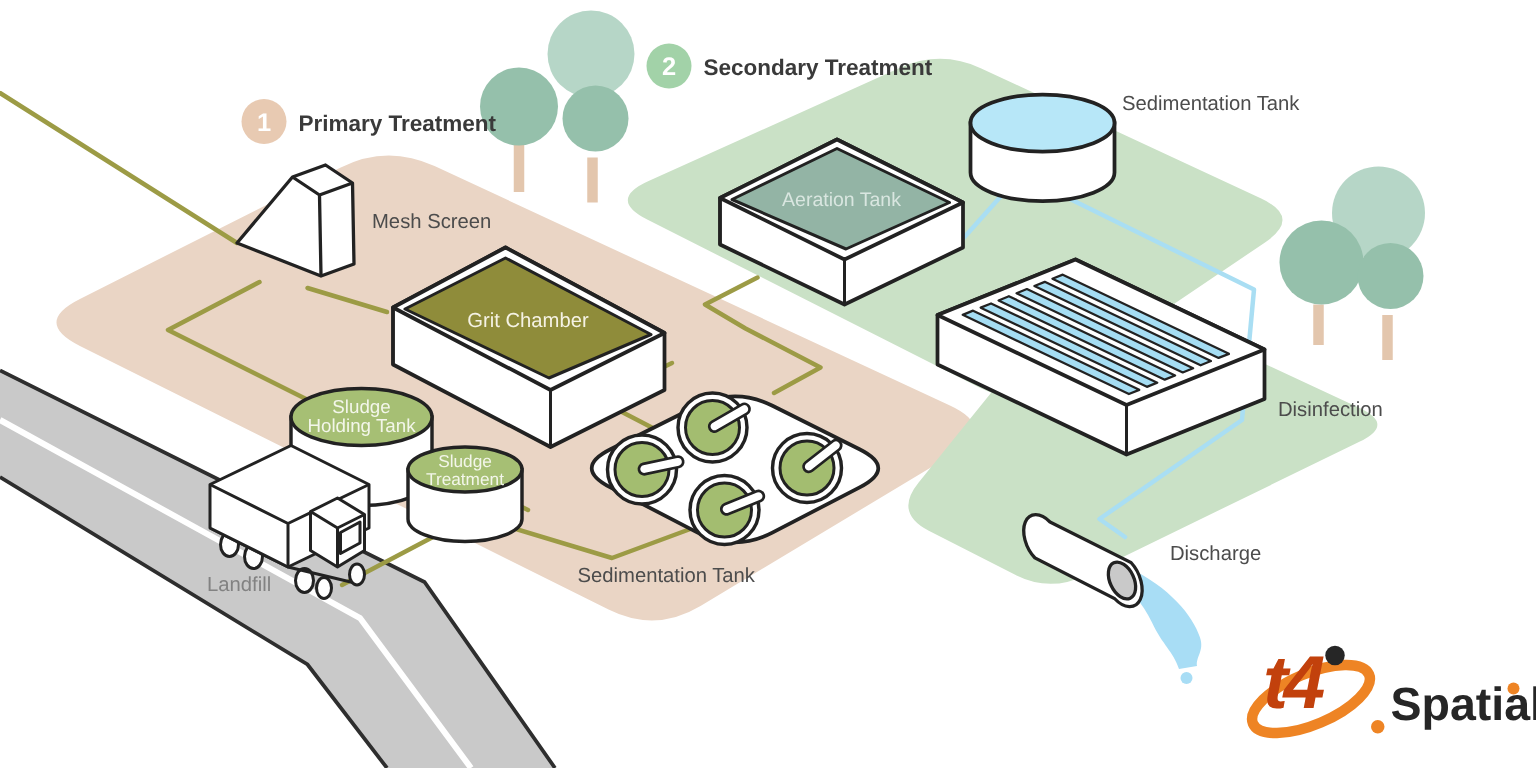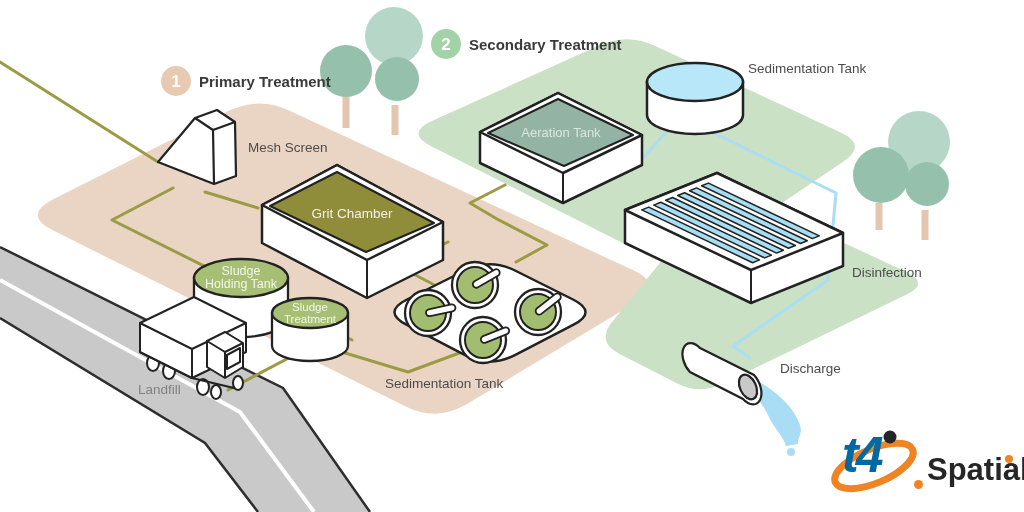--- a/index.html
+++ b/index.html
@@ -11,21 +11,21 @@
   .lbl-light { font-size:13.5px; fill:#f5f2e4; }
   .lbl-aer   { font-size:13px;  fill:#d9e6e0; }
   .lbl-sludge{ font-size:12.5px; fill:#f3f6ea; text-anchor:middle; }
   .lbl-sludge2{ font-size:11.5px; fill:#f3f6ea; text-anchor:middle; }
   .stage-title { font-size:15px; font-weight:700; fill:#3a3a3a; }
   .badge-num { font-size:17px; font-weight:700; fill:#ffffff; text-anchor:middle; }
   
   .logo { position:absolute; left:826px; top:424px; width:200px; height:84px; }
   .swoosh-svg { position:absolute; left:0; top:0; }
   .logo-t4 { position:absolute; left:16px; top:6px; font-style:italic; font-weight:700;
-             font-size:50px; letter-spacing:-3px; color:#0369a1; line-height:1; }
+             font-size:50px; letter-spacing:-3px; color:#c2410c; line-height:1; }
   .logo-sep-dot { position:absolute; left:88px; top:56px; width:9px; height:9px;
                   border-radius:50%; background:#ee8424; }
   .spatial-wrap { position:absolute; left:101px; top:30px; font-weight:700; font-size:31px;
                   color:#262626; line-height:1; }
   .logo-tittle { position:absolute; left:78px; top:1px; width:8px; height:8px;
                  border-radius:50%; background:#ee8424; }
 </style>
 </head>
 <body>
 

